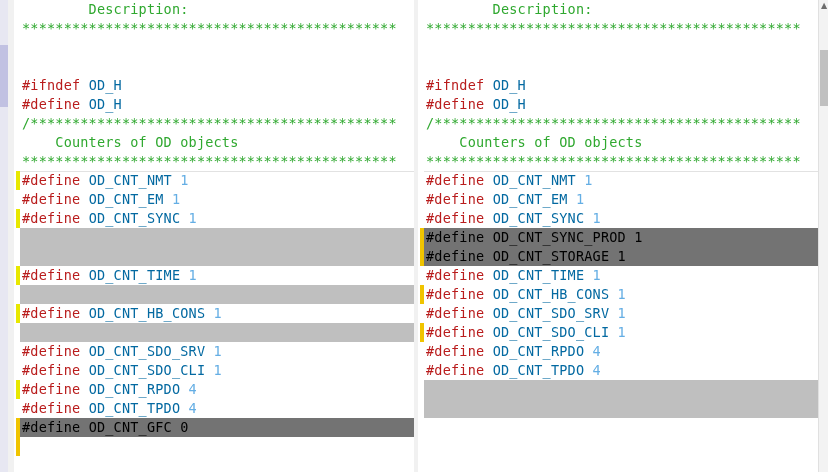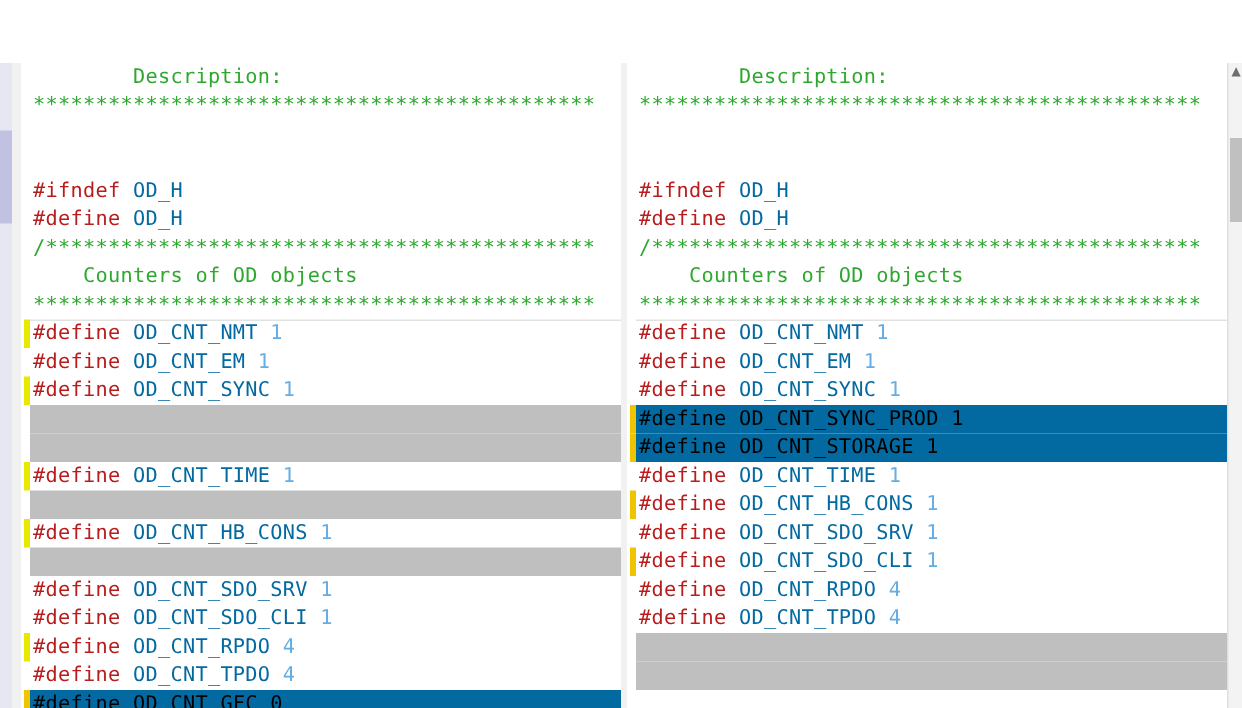--- a/index.html
+++ b/index.html
@@ -8,21 +8,20 @@
     overflow: hidden;
     background: #ffffff;
     font-family: "DejaVu Sans Mono", "Liberation Mono", monospace;
   }
 
   #app {
     position: relative;
     width: 828px; height: 376px;
     display: flex;
     background: #f1f1f1;
-    margin-top: 42px;
   }
 
   
   .left-rail {
     position: relative;
     width: 8px;
     height: 472px;
     background: #e7e7f2;
     flex: 0 0 8px;
   }
@@ -76,21 +75,21 @@
     height: 19px;
     line-height: 19px;
     font-size: 13.5px;
     white-space: pre;
     letter-spacing: 0.2px;
     padding-left: 2px;
     color: #3f8fd0;
   }
   .line.comment { color: #2fa82f; }
   .line.filler  { background: #bfbfbf; }
-  .line.hl      { background: #0369a1; color: #000000; }
+  .line.hl      { background: #737373; color: #000000; }
   .line.blank   { }
 
   .kw  { color: #b91c1c; }
   .id  { color: #0369a1; }
   .num { color: #64aee4; }
   .line.hl .kw, .line.hl .id, .line.hl .num { color: #000000; }
 
   
   .sep {
     position: absolute;

